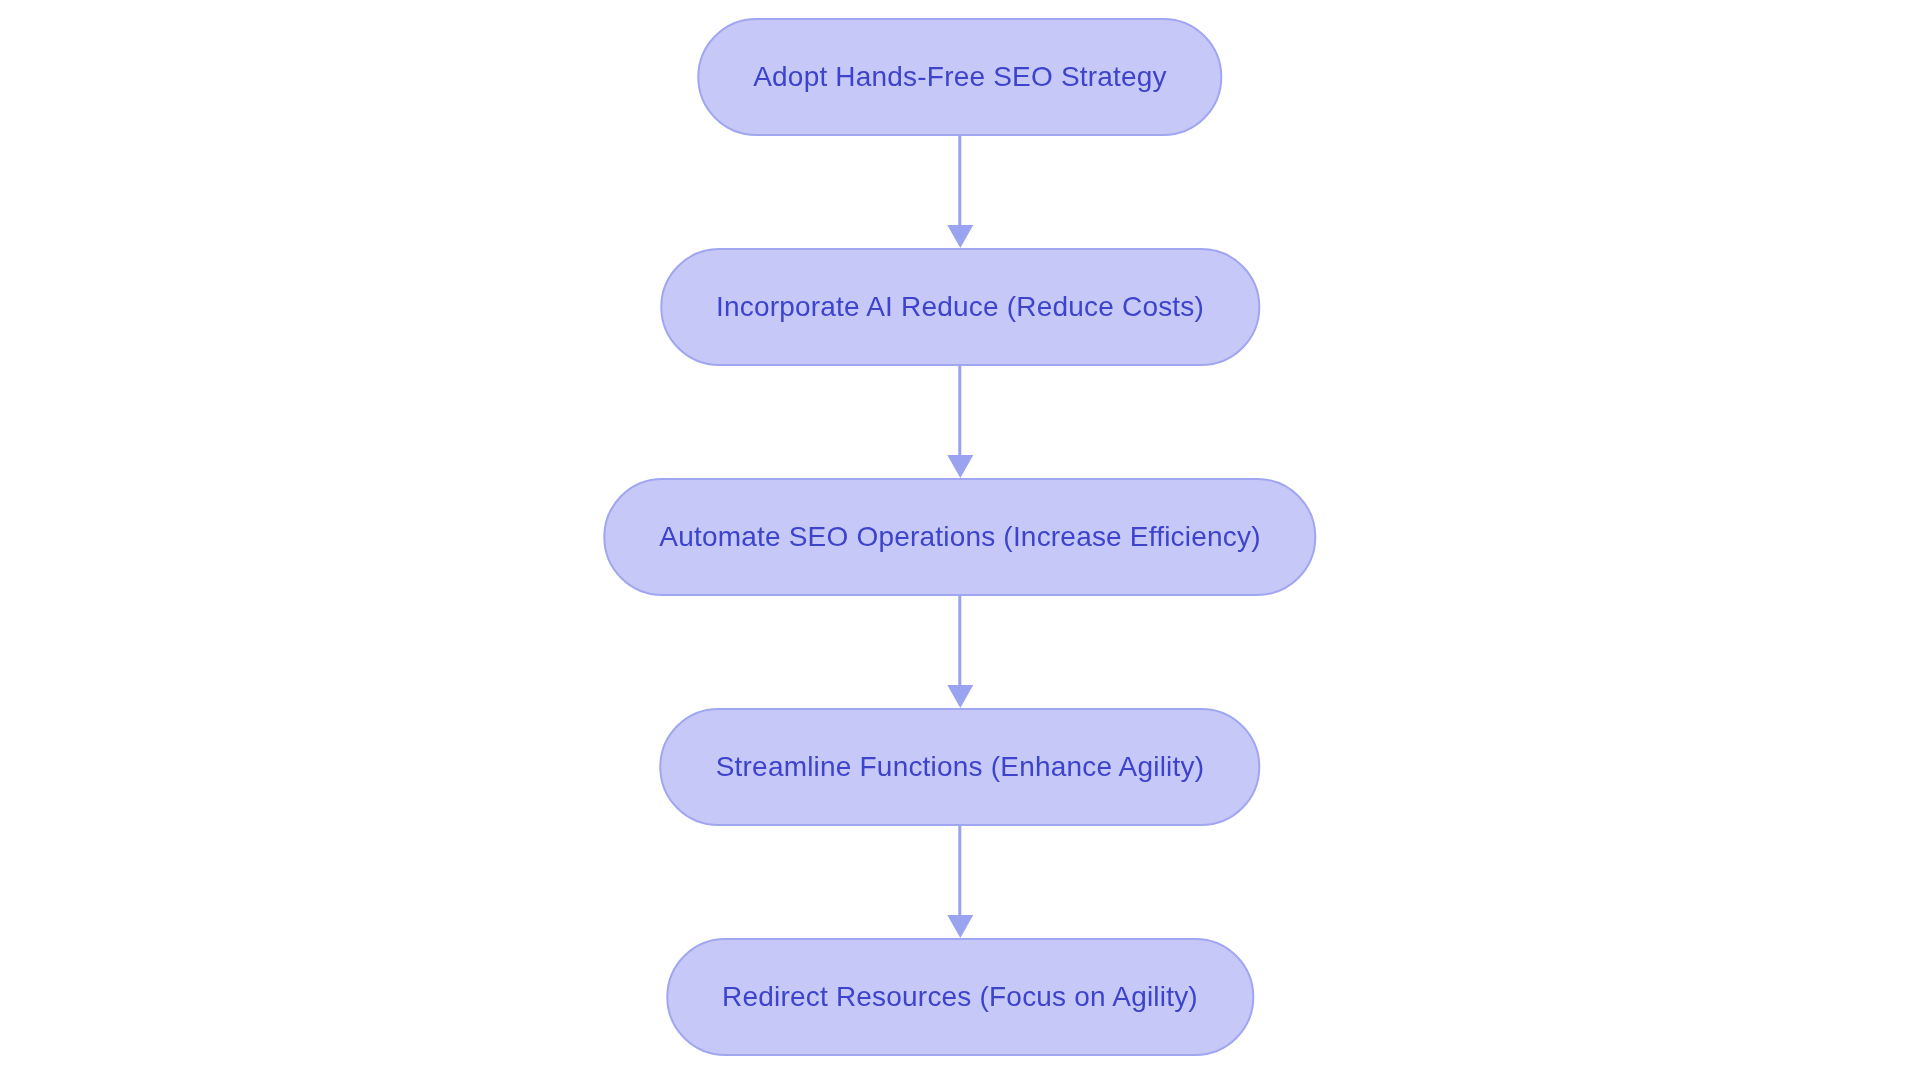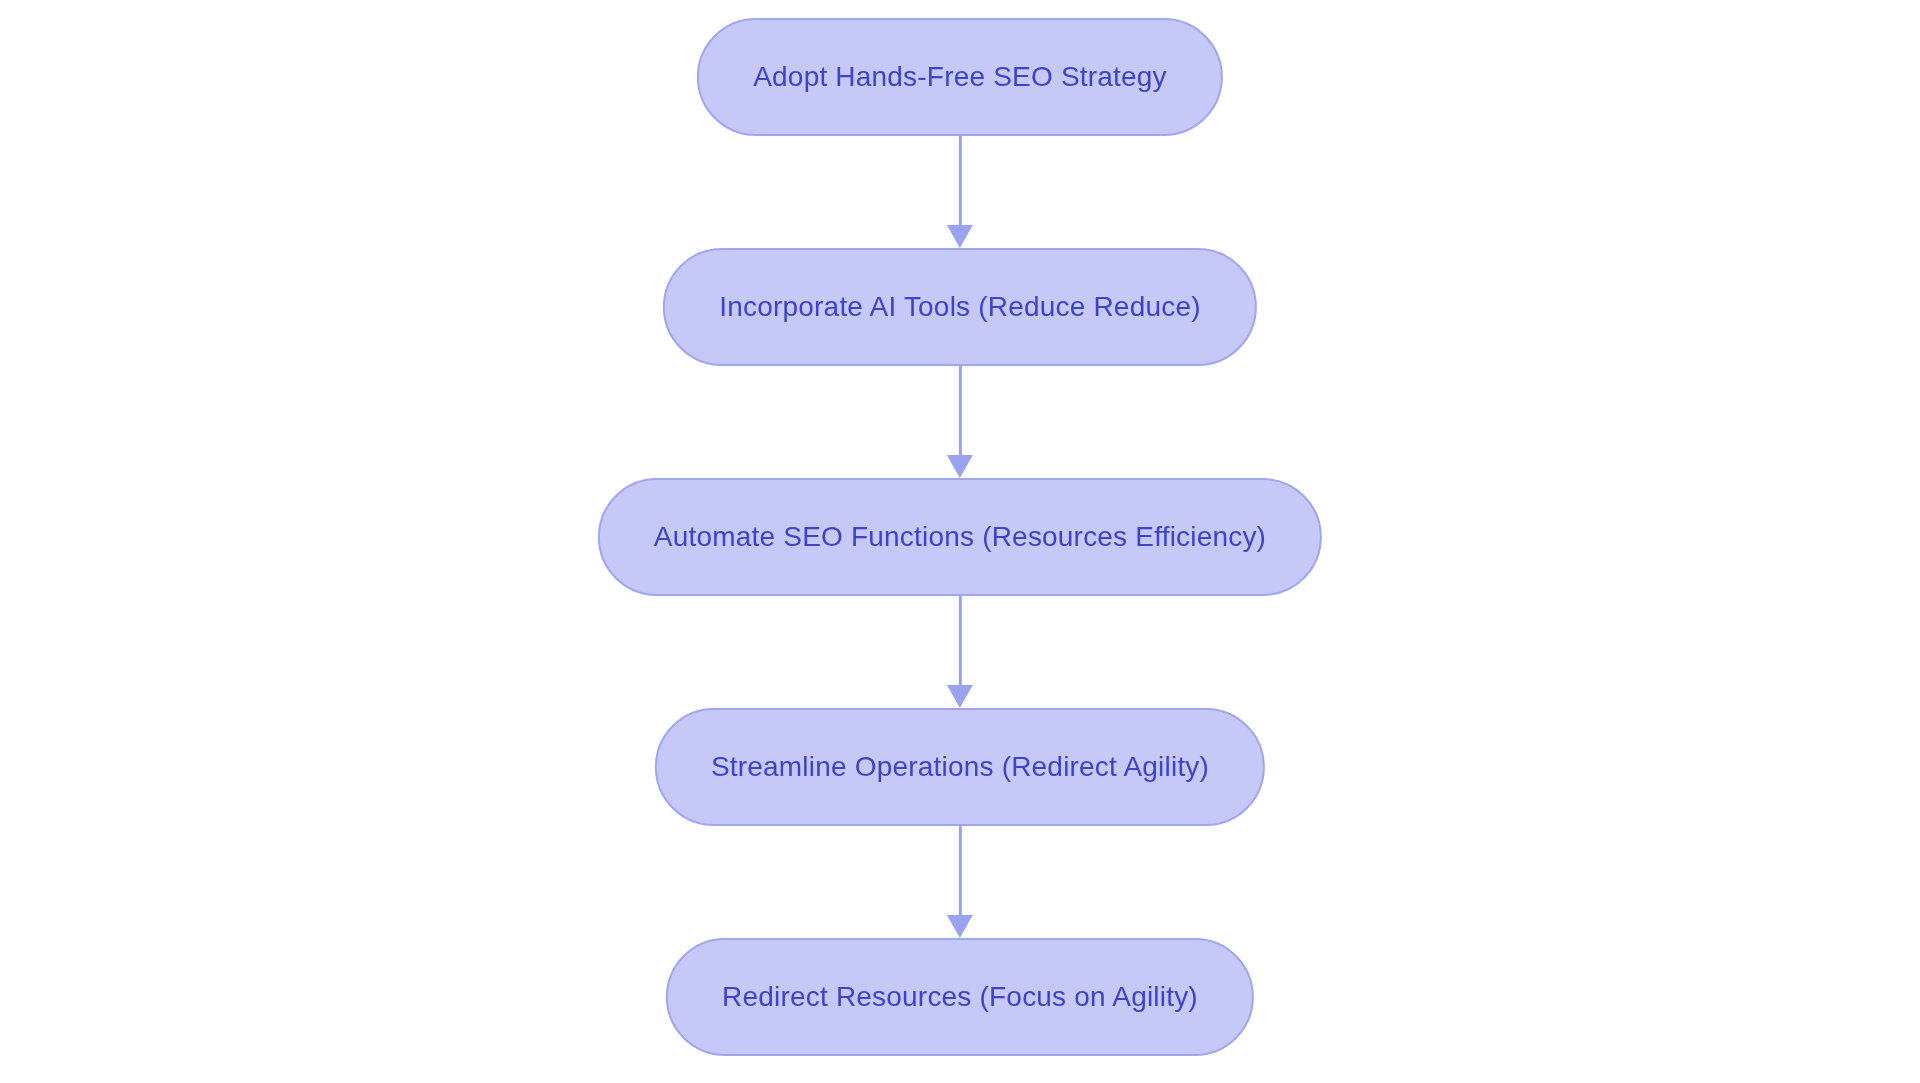--- a/index.html
+++ b/index.html
@@ -75,39 +75,39 @@
     <div class="node">
       <span class="node-label">Adopt Hands-Free SEO Strategy</span>
     </div>
 
     <div class="connector">
       <div class="line"></div>
       <div class="head"></div>
     </div>
 
     <div class="node">
-      <span class="node-label">Incorporate AI Tools (Reduce Reduce)</span>
+      <span class="node-label">Incorporate AI Reduce (Reduce Costs)</span>
     </div>
 
     <div class="connector">
       <div class="line"></div>
       <div class="head"></div>
     </div>
 
     <div class="node">
-      <span class="node-label">Automate SEO Functions (Resources Efficiency)</span>
+      <span class="node-label">Automate SEO Operations (Increase Efficiency)</span>
     </div>
 
     <div class="connector">
       <div class="line"></div>
       <div class="head"></div>
     </div>
 
     <div class="node">
-      <span class="node-label">Streamline Operations (Redirect Agility)</span>
+      <span class="node-label">Streamline Functions (Enhance Agility)</span>
     </div>
 
     <div class="connector">
       <div class="line"></div>
       <div class="head"></div>
     </div>
 
     <div class="node">
       <span class="node-label">Redirect Resources (Focus on Agility)</span>
     </div>

